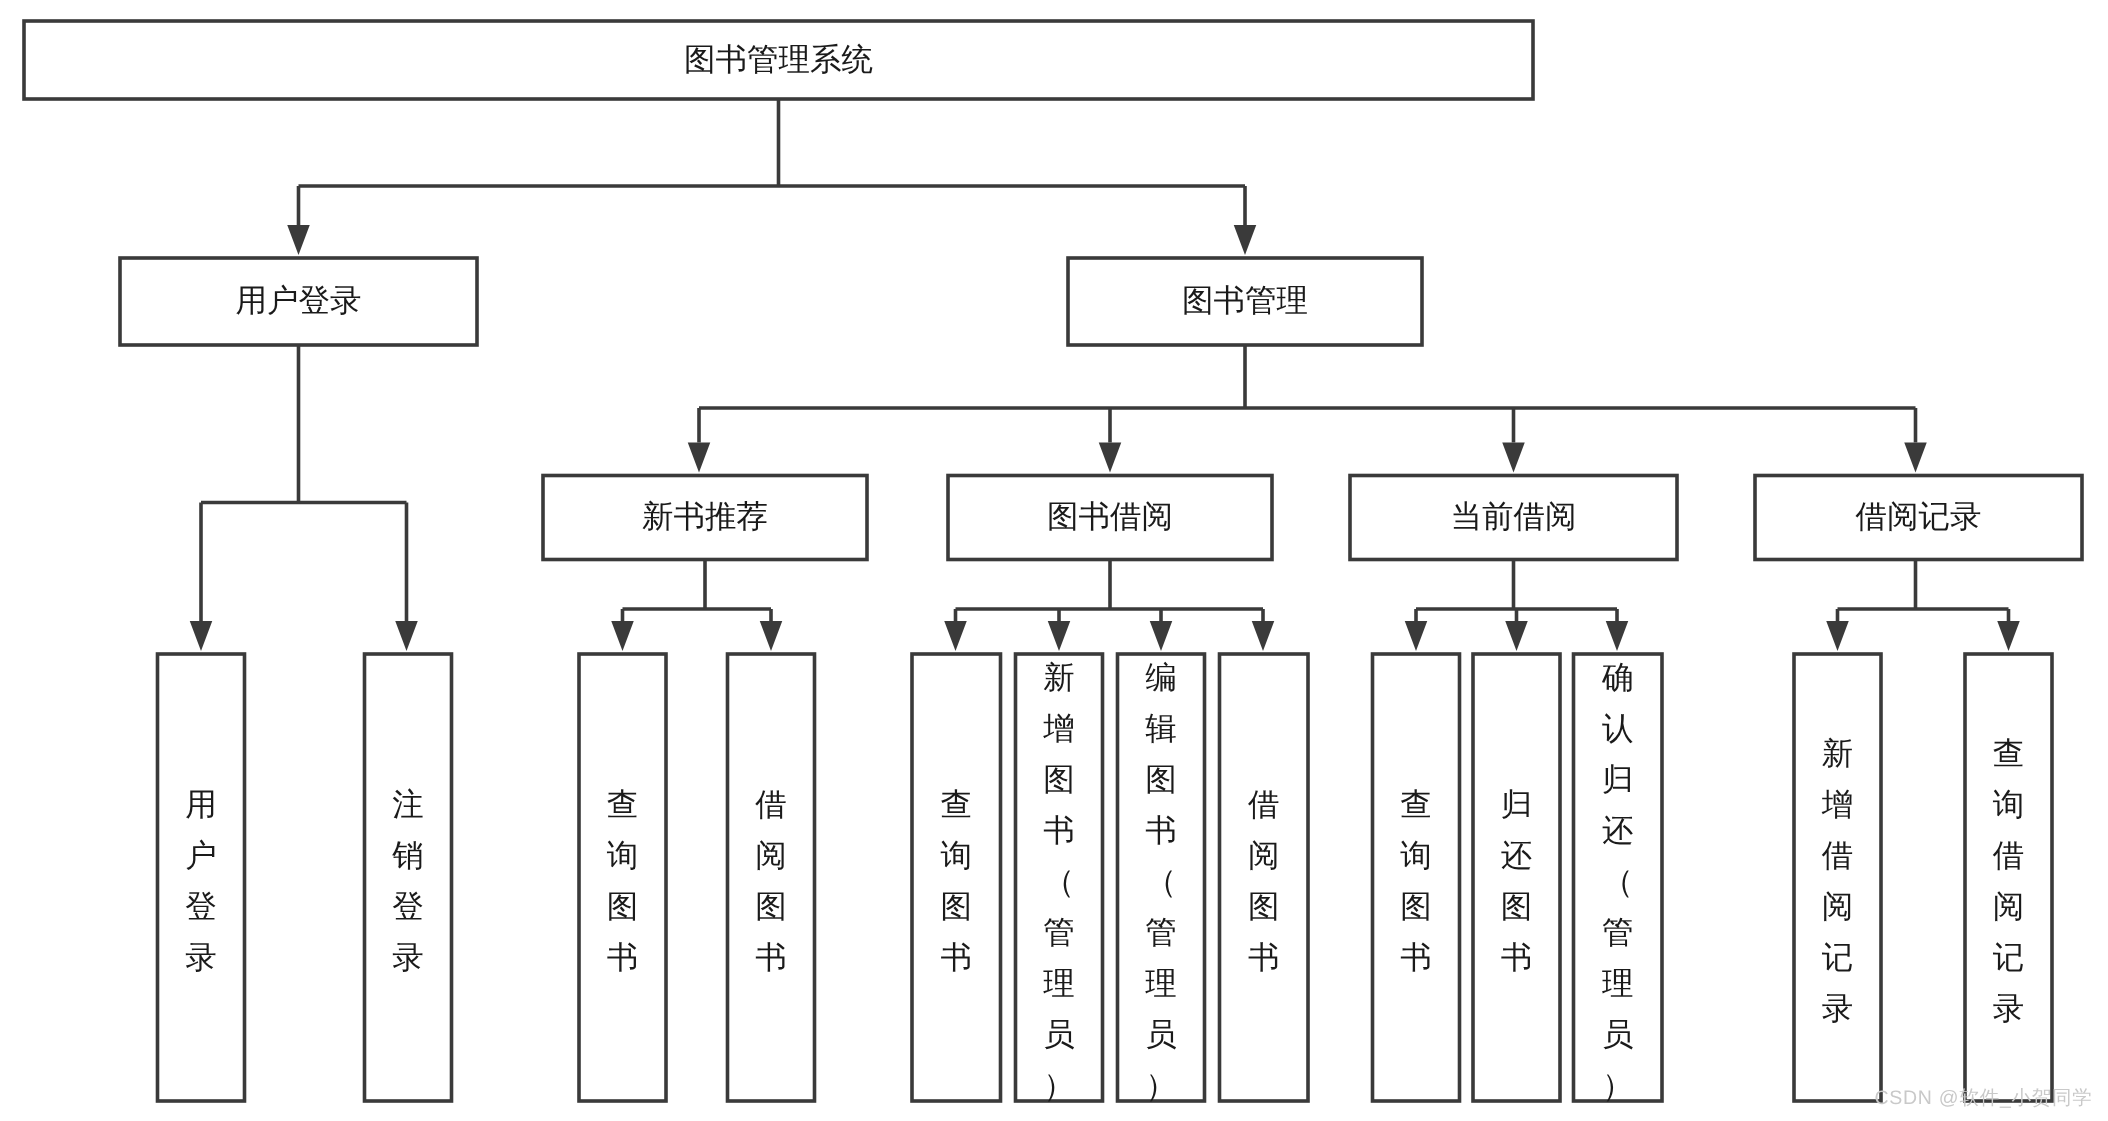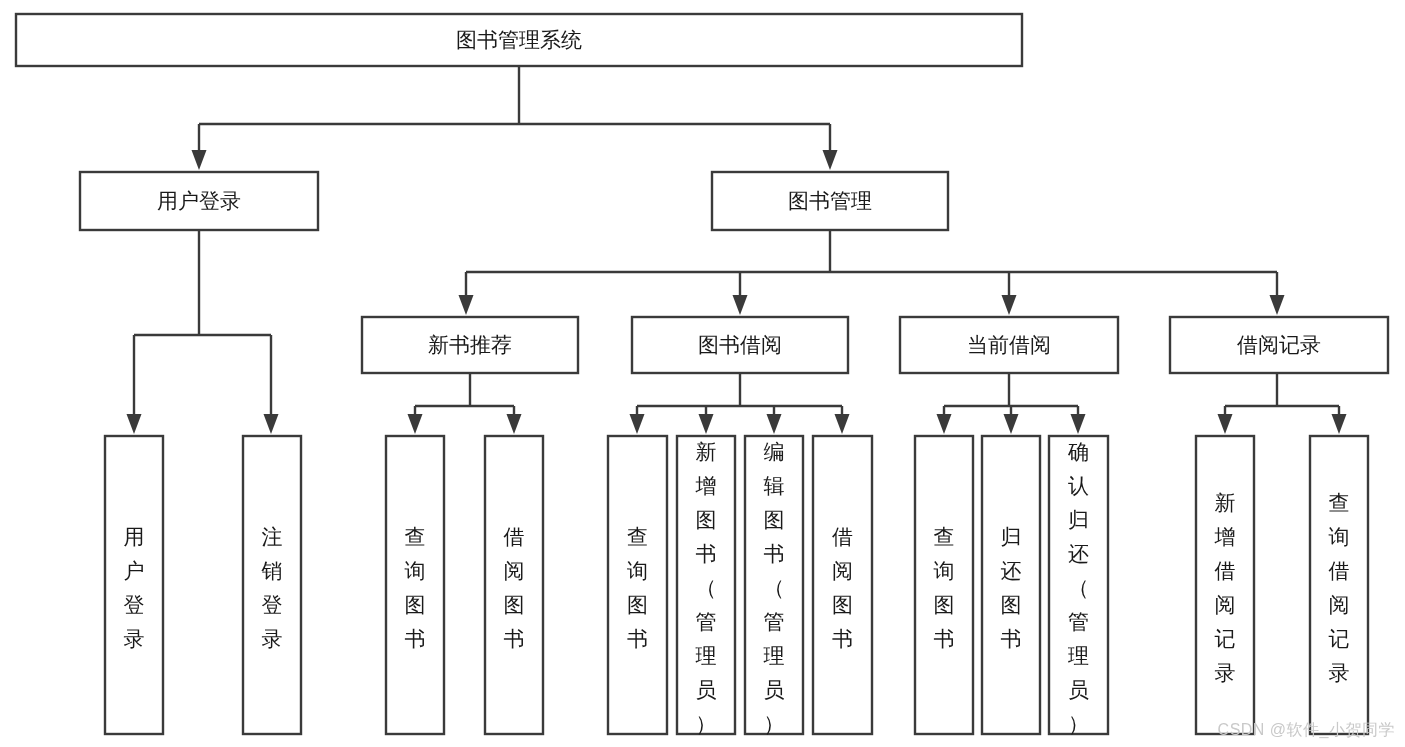--- a/index.html
+++ b/index.html
@@ -53,21 +53,21 @@
   }
   .edge-arrow {
     fill: #3a3a3a;
     stroke: none;
   }
   .watermark-text {
     position: absolute;
     right: 10px;
     bottom: 6px;
     font-family: "Liberation Sans", "DejaVu Sans", sans-serif;
-    font-size: 16px;
+    font-size: 13px;
     color: #c9c9c9;
     letter-spacing: 0.5px;
     white-space: nowrap;
     user-select: none;
   }
 </style>
 </head>
 <body>
 
 <div id="diagram-root">

